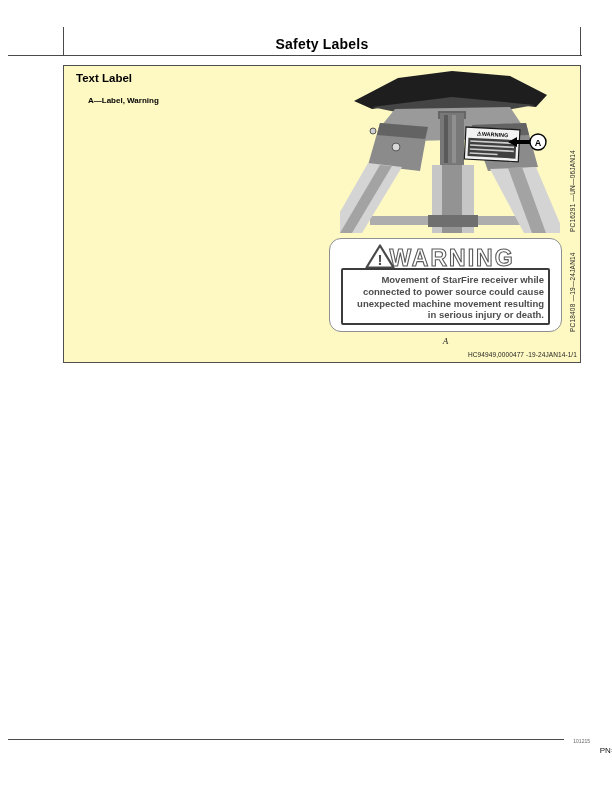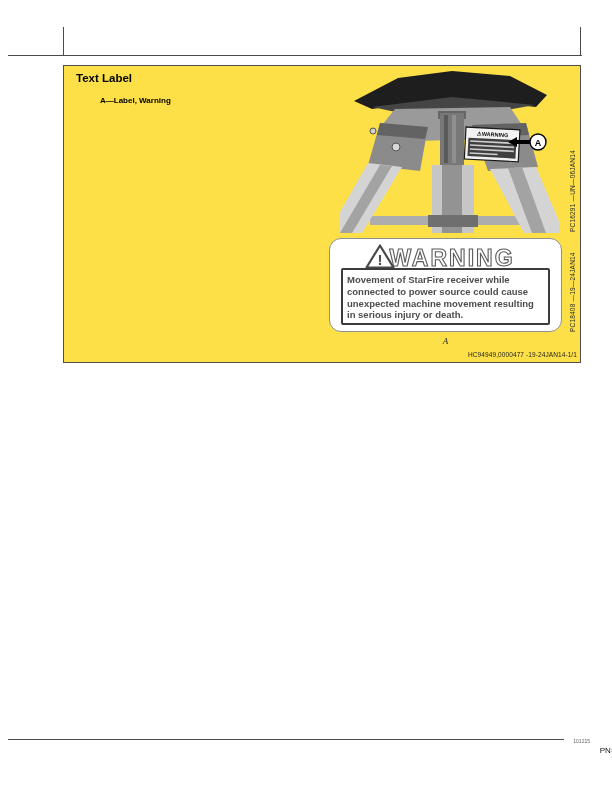--- a/index.html
+++ b/index.html
@@ -13,64 +13,65 @@
     position:absolute;top:36px;left:63px;width:518px;text-align:center;
     font-size:14px;font-weight:bold;letter-spacing:.2px;
   }
   .header-rule{position:absolute;top:55px;left:8px;width:574px;height:1px;background:#4a4a4a;}
   .tick{position:absolute;top:27px;width:1px;height:28px;background:#4a4a4a;}
   .tick-left{left:63px;}
   .tick-right{left:580px;}
   
   .content-box{
     position:absolute;left:63px;top:65px;width:518px;height:298px;
-    border:1px solid #4f4f4f;box-sizing:border-box;background:#fde047;
+    border:1px solid #4f4f4f;box-sizing:border-box;background:#fef9c3;
   }
   .section-title{position:absolute;left:12px;top:6px;font-size:11.5px;font-weight:bold;}
-  .legend{position:absolute;left:36px;top:30px;font-size:8px;font-weight:bold;}
+  .legend{position:absolute;left:24px;top:30px;font-size:8px;font-weight:bold;}
   
   .photo{position:absolute;left:276px;top:1px;width:220px;height:166px;}
   
   .vcap{
     position:absolute;font-size:6.5px;color:#2a2a2a;white-space:nowrap;
     transform:rotate(-90deg);transform-origin:0 0;letter-spacing:.2px;
   }
   .vcap1{left:505px;top:166px;}
   .vcap2{left:505px;top:266px;}
   
   .warn-label{
     position:absolute;left:265px;top:172px;width:233px;height:94px;
     border:1.5px solid #8f8f8f;border-radius:12px;box-sizing:border-box;background:#fff;
   }
   .warn-signal{position:absolute;left:8px;top:4px;width:216px;height:27px;}
   .warn-inner{
     position:absolute;left:11px;right:11px;top:29px;bottom:6px;
     border:2px solid #3c3c3c;border-radius:2px;box-sizing:border-box;
     padding:4px 4px;font-size:9.5px;font-weight:bold;color:#4d4d4d;
-    line-height:11.8px;white-space:pre-line;overflow:hidden;
+    line-height:11.8px;white-space:pre-line;overflow:hidden;text-align:right;
   }
   .fig-letter{
     position:absolute;left:265px;top:270px;width:233px;text-align:center;
     font-family:"Liberation Serif",serif;font-style:italic;font-size:9px;color:#222;
   }
   .doc-code{
     position:absolute;left:230px;top:285px;width:283px;text-align:right;
     font-size:6.5px;color:#222;letter-spacing:.1px;
   }
   
   .footer-rule{position:absolute;top:739px;left:8px;width:556px;height:1px;background:#4a4a4a;}
   .page-num{position:absolute;top:742px;left:63px;width:518px;text-align:center;font-size:10px;font-weight:bold;}
   .print-code{position:absolute;top:738px;left:490px;width:100px;text-align:right;font-size:5px;color:#666;}
   .pn{position:absolute;top:746px;left:548px;width:72px;text-align:right;font-size:8px;color:#111;}
 </style>
 </head>
 <body>
 
 <div class="page">
 
+  <div class="header-title">Safety Labels</div>
   <div class="header-rule"></div>
   <div class="tick tick-left"></div>
   <div class="tick tick-right"></div>
 
   <div class="content-box">
 
     <div class="section-title">Text Label</div>
     <div class="legend">A—Label, Warning</div>
 
     <svg class="photo" viewBox="0 0 220 166" xmlns="http://www.w3.org/2000/svg">

